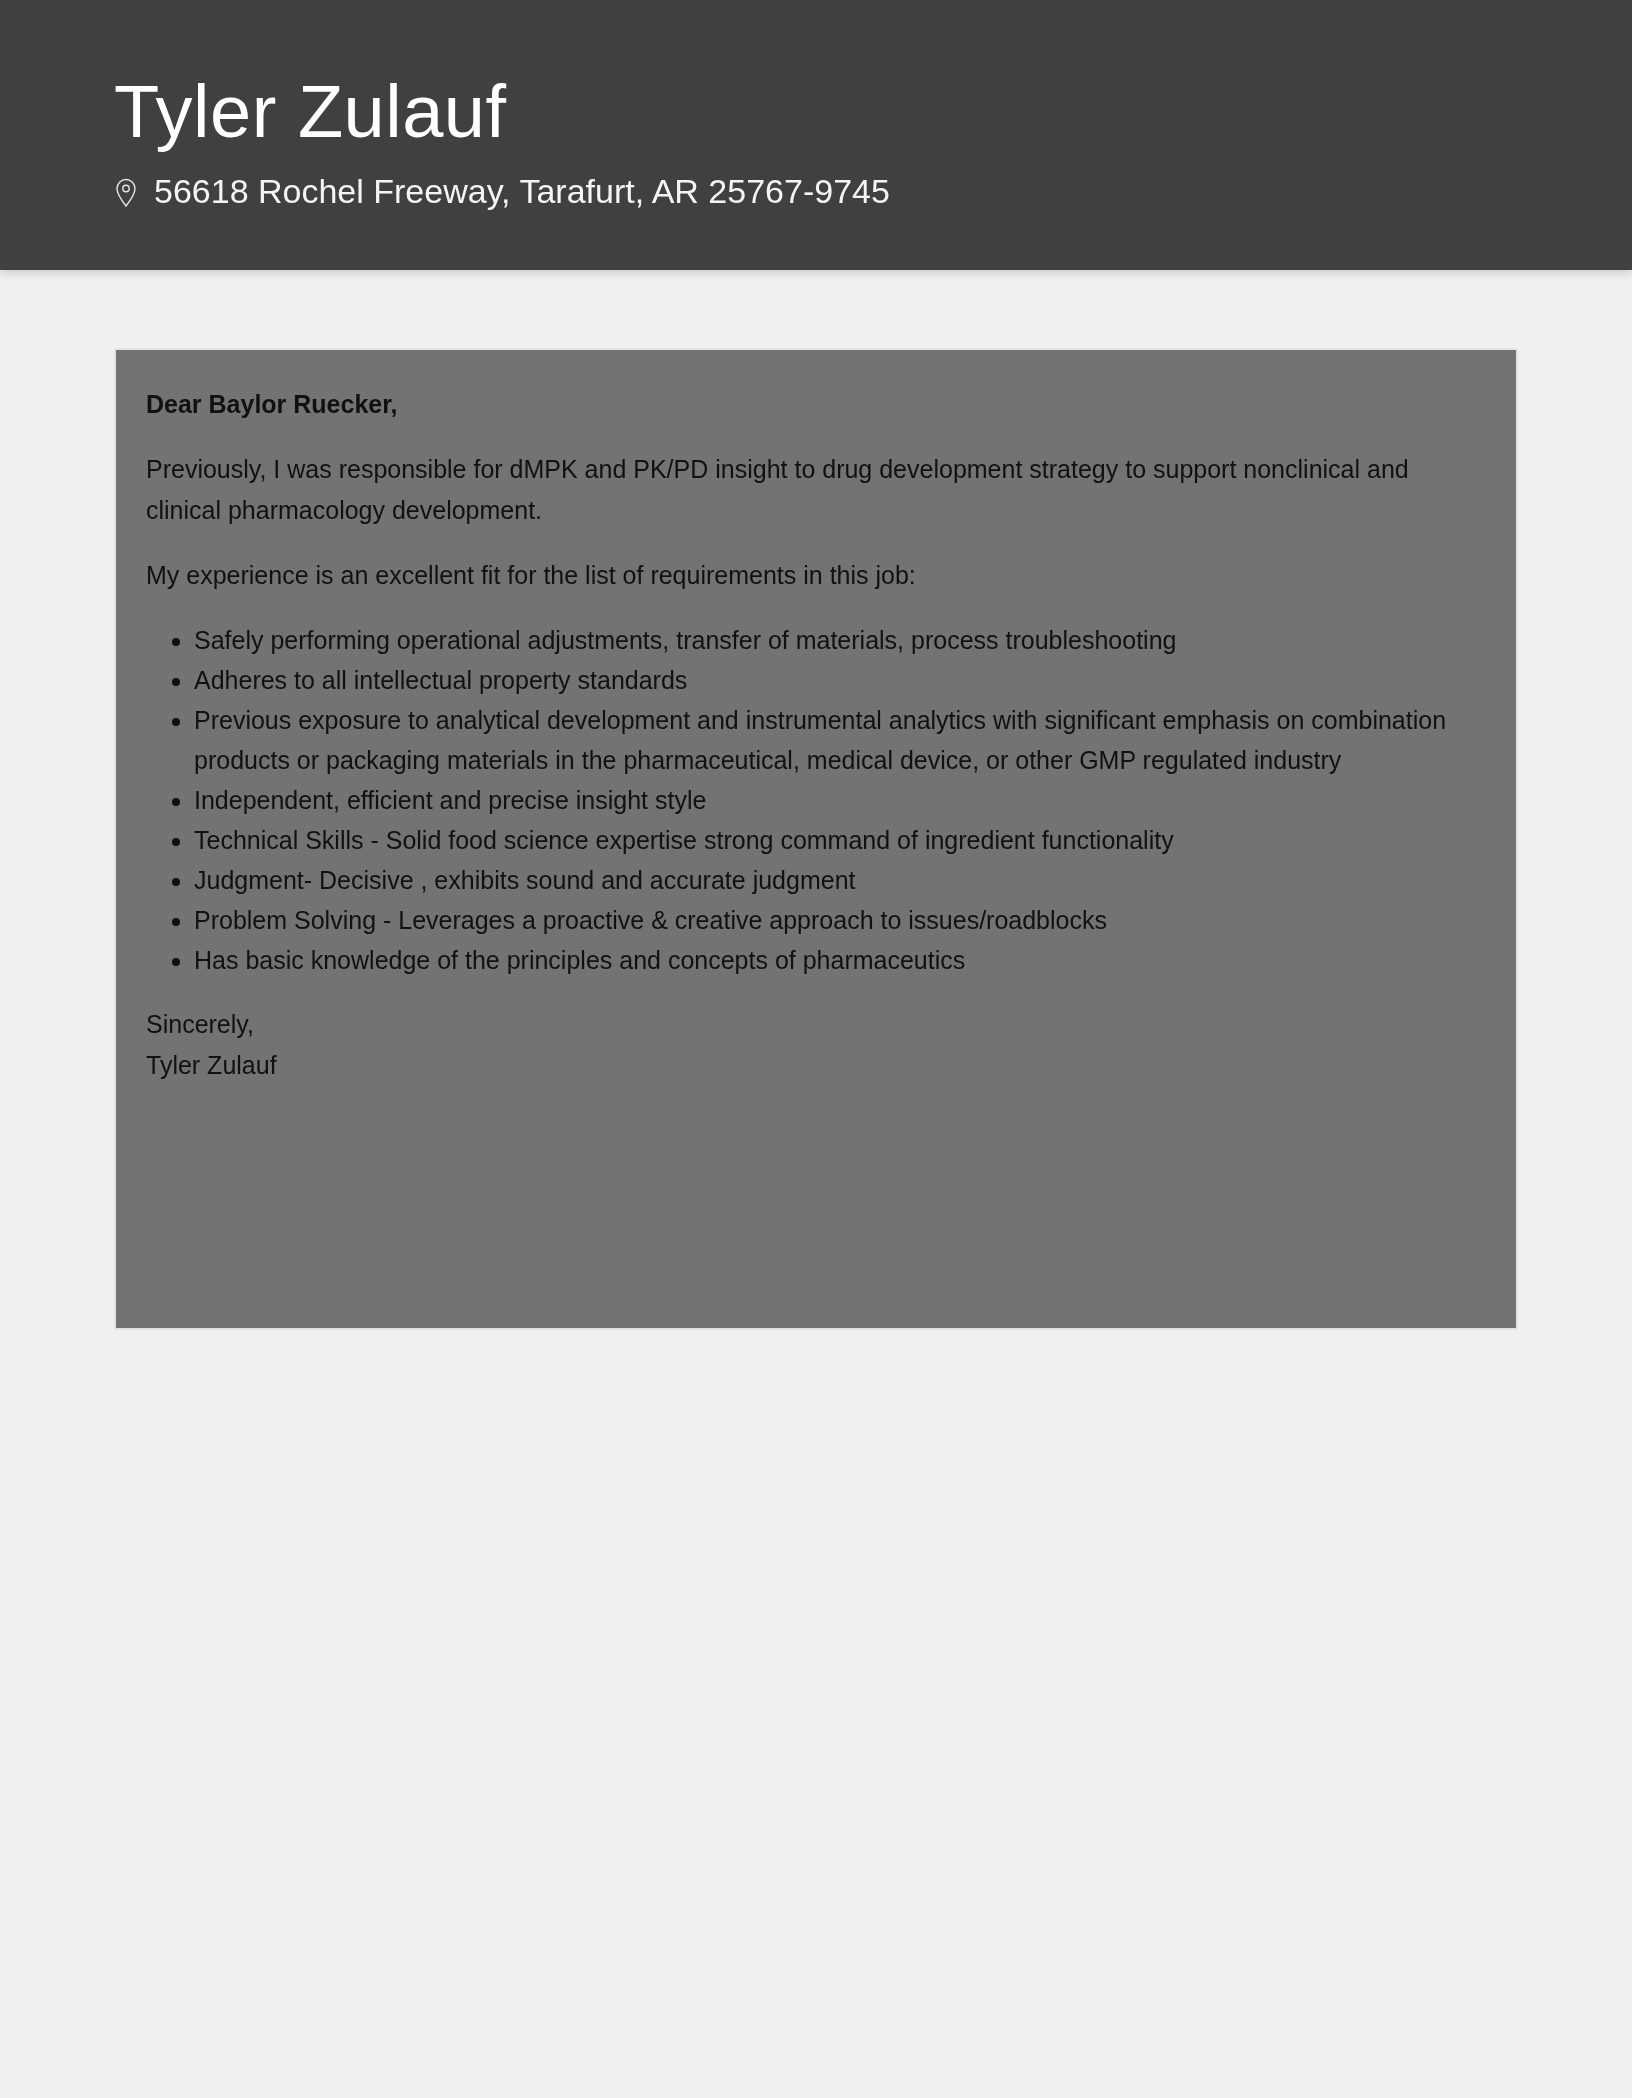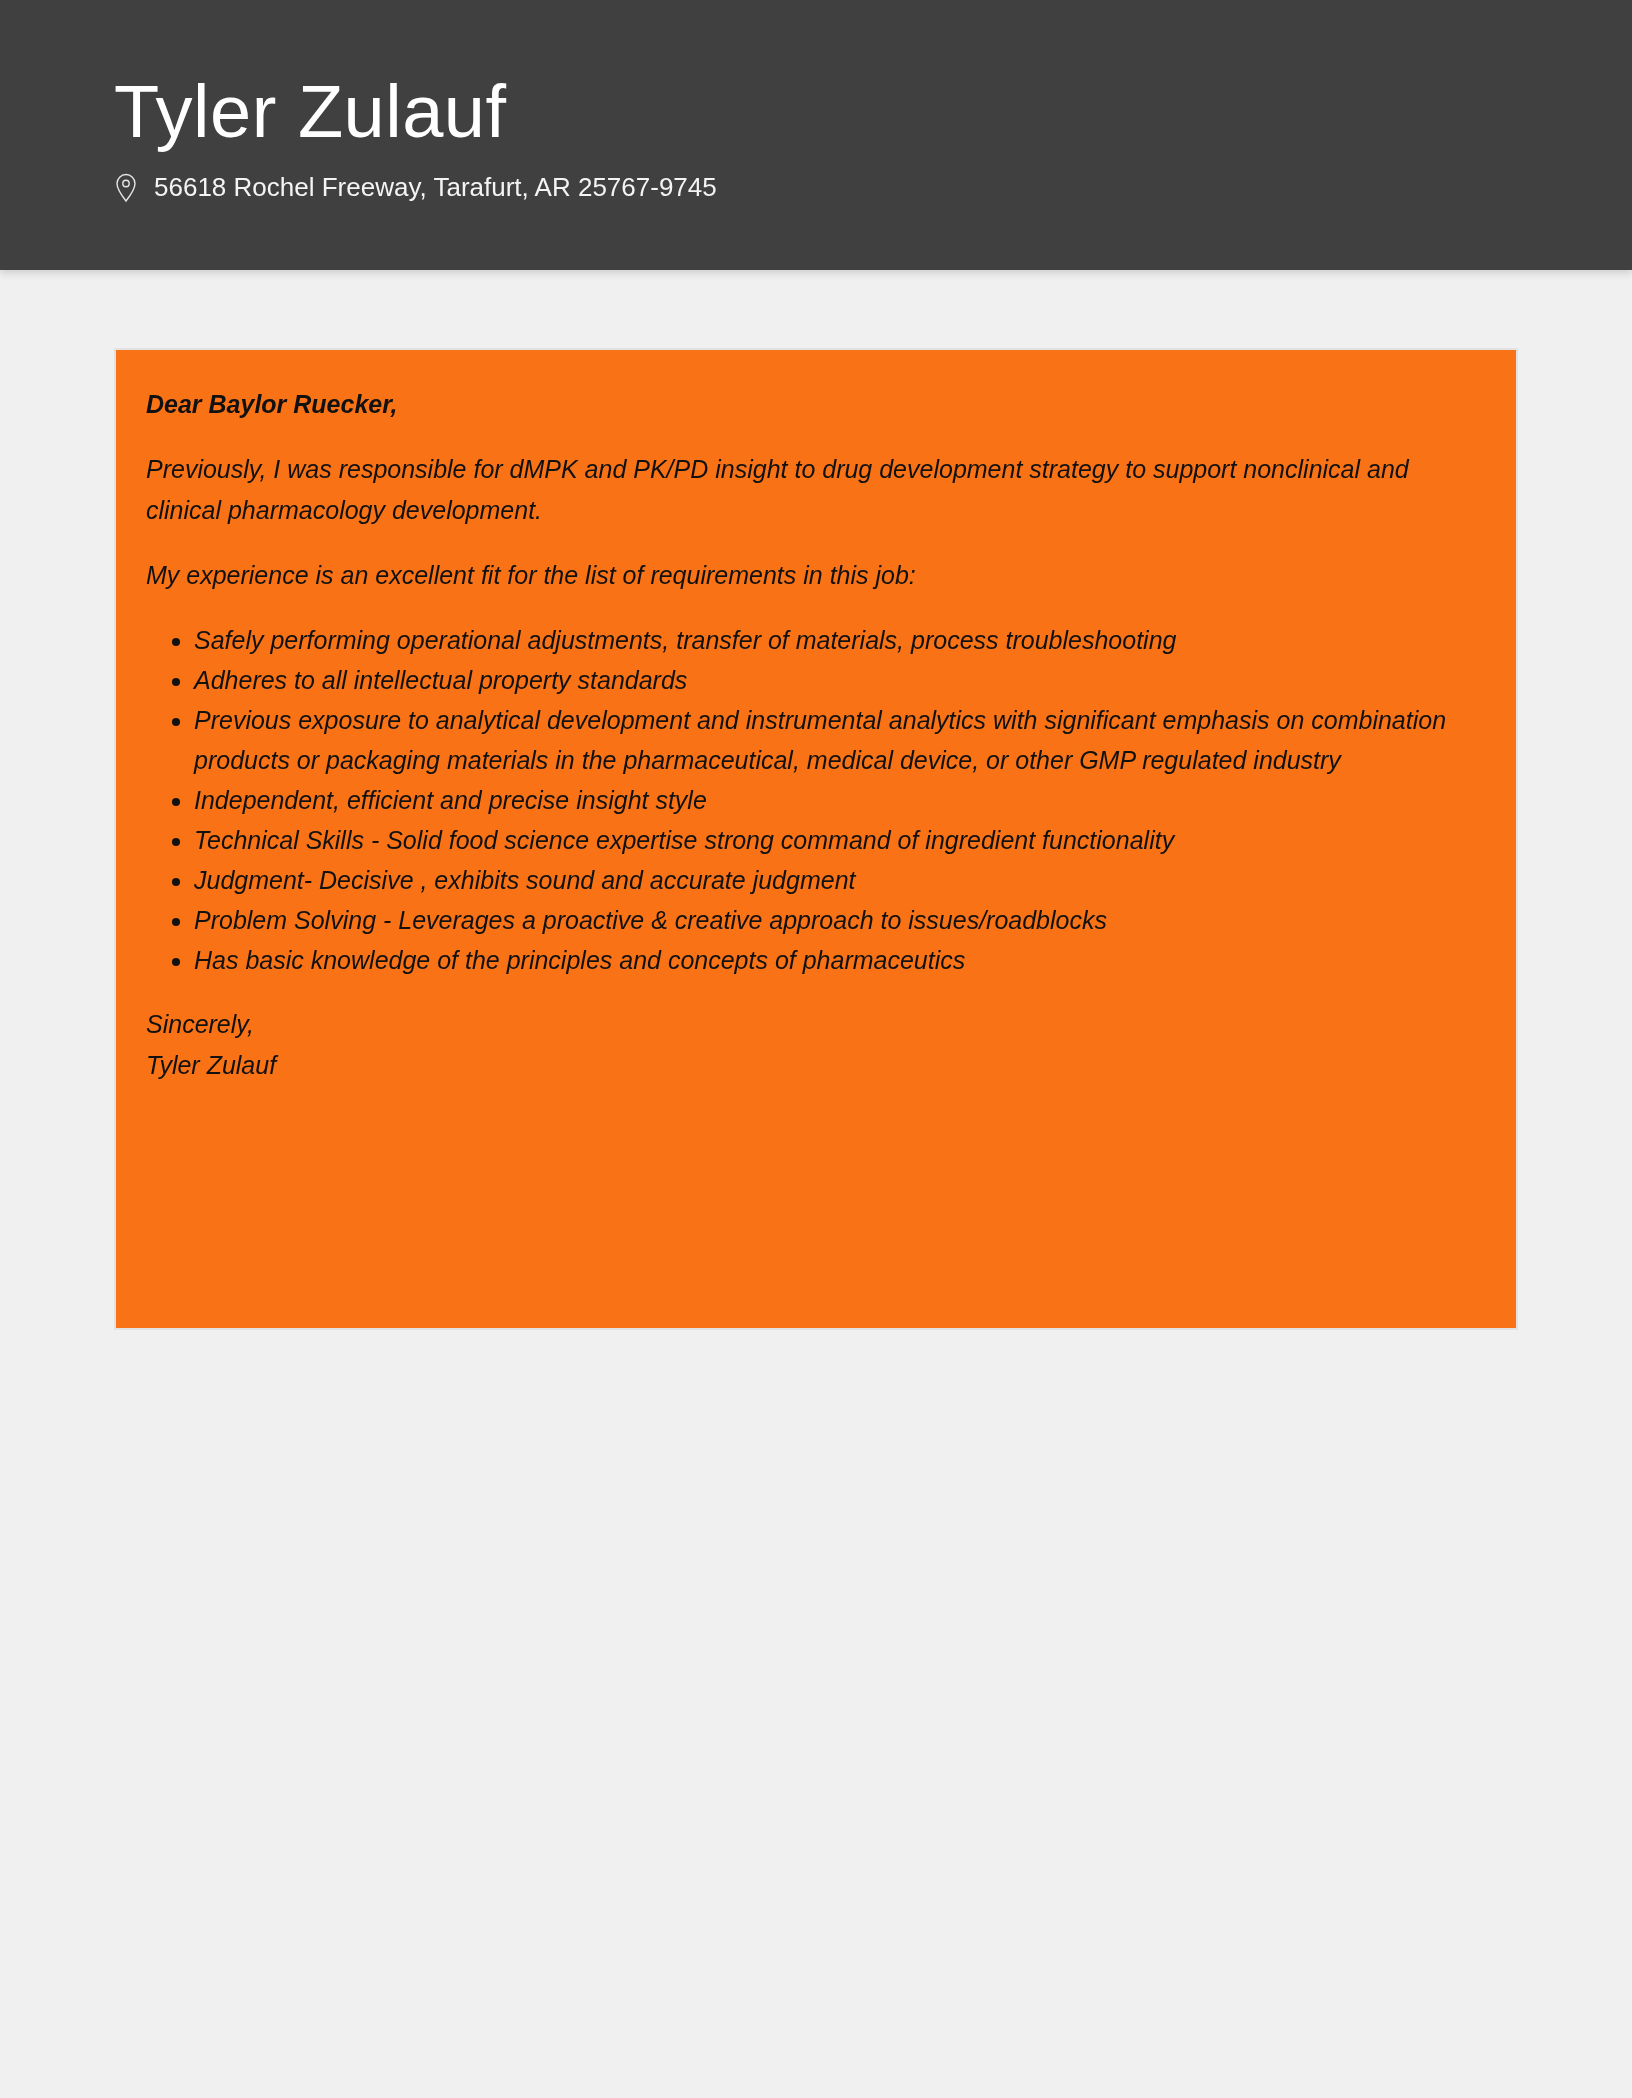--- a/index.html
+++ b/index.html
@@ -28,41 +28,40 @@
       font-weight: 300;
       letter-spacing: 0.5px;
       line-height: 84px;
       margin: 0;
     }
     .header-address {
       display: flex;
       align-items: center;
       margin-top: 18px;
       color: #f4f4f4;
-      font-size: 26px;
+      font-size: 34px;
     }
     .pin-icon {
       width: 24px;
       height: 30px;
       margin-right: 16px;
       display: inline-block;
     }
     .card {
       position: absolute;
       left: 114px;
       top: 348px;
       width: 1404px;
       height: 982px;
-      background: #f97316;
+      background: #737373;
       border: 2px solid #e2e2e2;
       box-sizing: border-box;
       padding: 34px 30px 0 30px;
       font-size: 25px;
       line-height: 41px;
-      font-style: italic;
     }
     .card p {
       margin: 0 0 24px 0;
     }
     .salutation {
       font-weight: bold;
     }
     ul.req-list {
       margin: 0 0 24px 0;
       padding-left: 48px;

